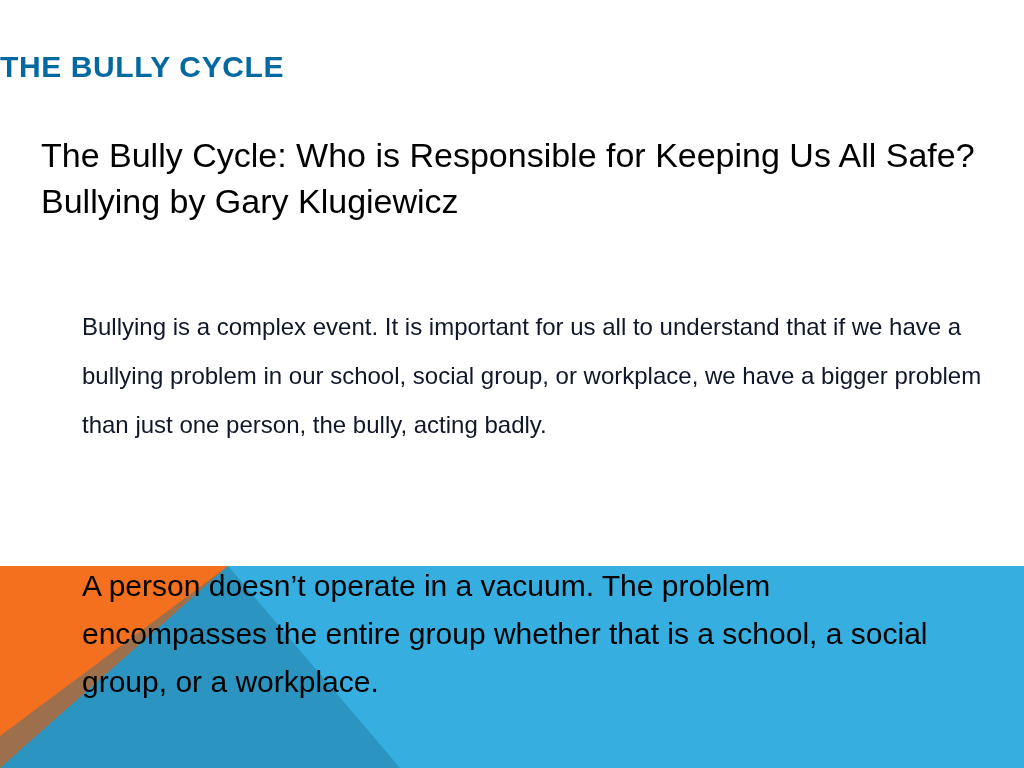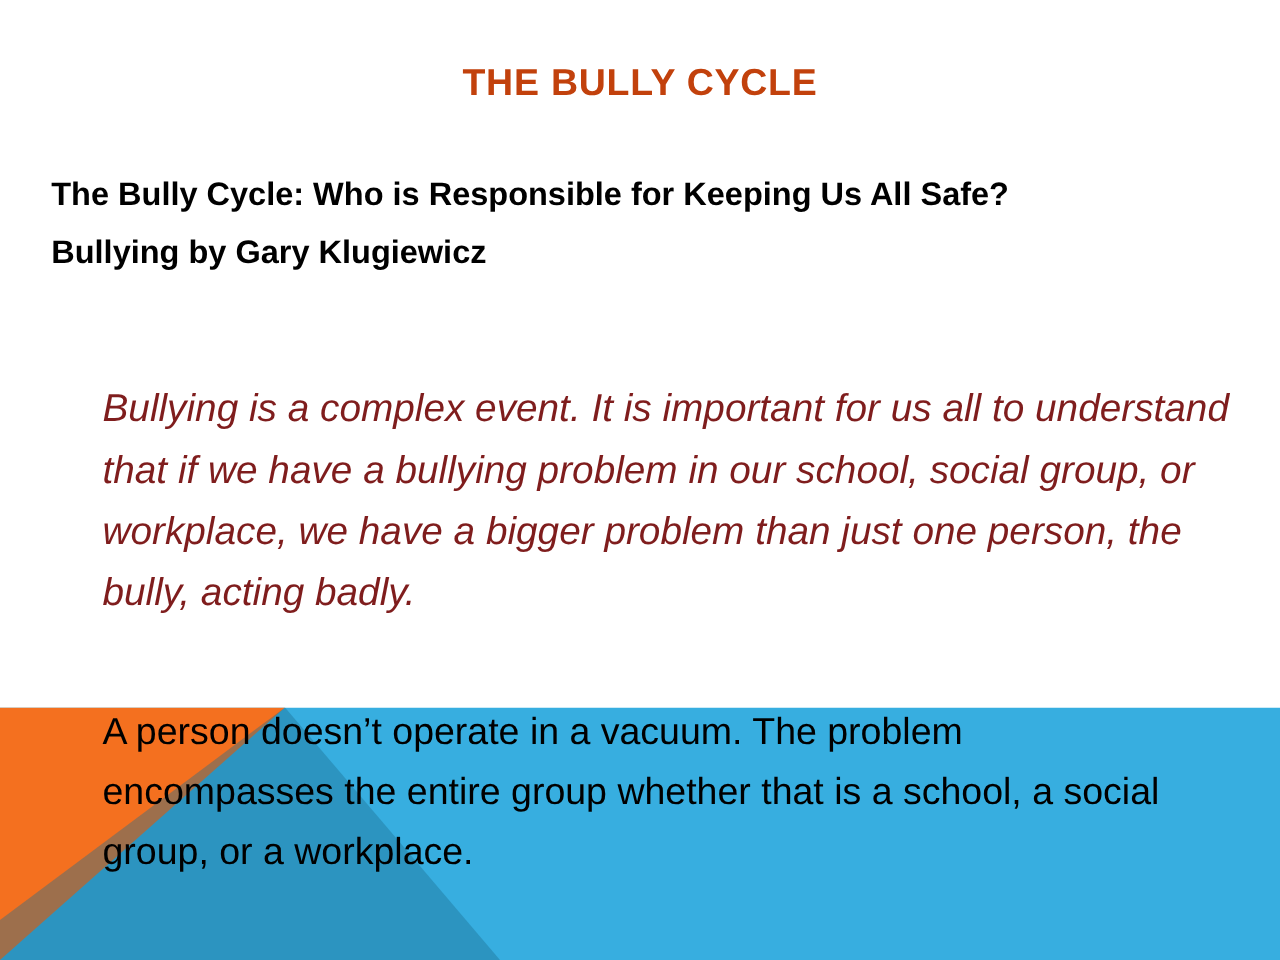--- a/index.html
+++ b/index.html
@@ -30,53 +30,51 @@
     z-index: 0;
     pointer-events: none;
   }
 
   
   #slide-title {
     position: absolute;
     left: 0;
     top: 50px;
     width: 1024px;
-    text-align: center;
+    text-align: left;
     font-size: 30px;
     font-weight: bold;
     letter-spacing: 0.6px;
-    color: #c2410c;
+    color: #0369a1;
     z-index: 3;
   }
 
   #subtitle-block {
     position: absolute;
     left: 41px;
     top: 132px;
     width: 930px;
     z-index: 3;
   }
   #subtitle-block .sub-line {
-    font-size: 26px;
+    font-size: 34px;
     line-height: 46px;
     color: #000000;
     white-space: nowrap;
-    font-weight: bold;
   }
 
   #body-para-1 {
     position: absolute;
     left: 82px;
     top: 302px;
     width: 915px;
-    font-size: 31px;
+    font-size: 24px;
     line-height: 49px;
-    color: #7f1d1d;
+    color: #0f172a;
     z-index: 3;
-    font-style: italic;
   }
 
   #body-para-2 {
     position: absolute;
     left: 82px;
     top: 562px;
     width: 880px;
     font-size: 30px;
     line-height: 48px;
     color: #000000;

